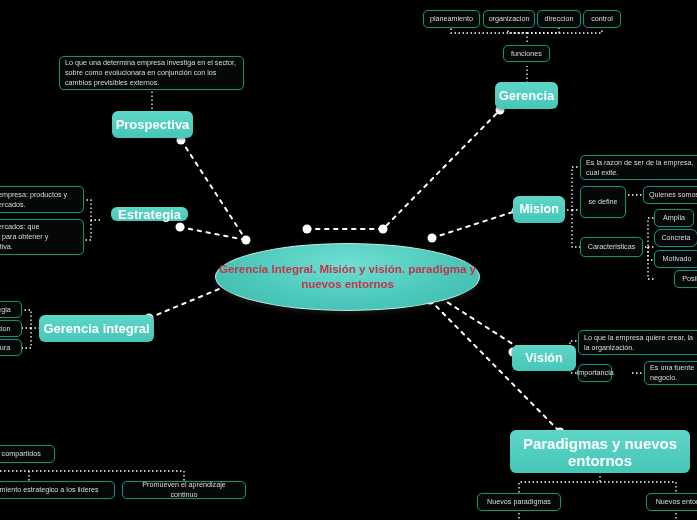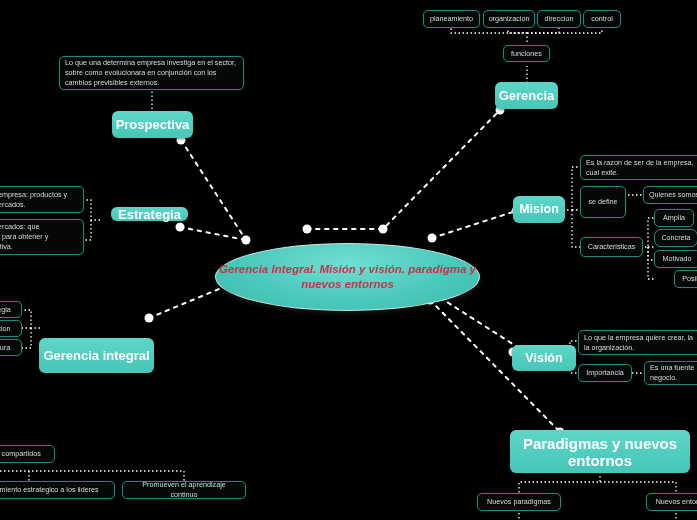--- a/index.html
+++ b/index.html
@@ -33,21 +33,20 @@
     position: absolute;
     box-sizing: border-box;
     white-space: pre-line;
   }
   
   .center-node {
     border-radius: 50%;
     background: radial-gradient(ellipse at 50% 30%, #6fdfd2 0%, #4cc9bb 55%, #3fb9ac 100%);
     border: 1px solid #bfeee7;
     color: #c6324b;
-    font-style: italic;
     font-weight: bold;
     font-size: 11.5px;
     line-height: 15px;
     text-align: center;
     display: flex;
     align-items: center;
     justify-content: center;
     box-shadow: 0 2px 6px rgba(255,255,255,0.10);
   }
   
@@ -225,21 +224,21 @@
 
   <div class="node main-node" style="left:512px; top:345px; width:64px; height:26px; font-size:12.5px;">
     <span>Visión</span>
   </div>
 
   <div class="node leaf-node" style="left:578px; top:330px; width:132px; height:25px;">
     <span>Lo que la empresa quiere crear, la
 la organización.</span>
   </div>
 
-  <div class="node leaf-node center-text" style="left:578px; top:364px; width:54px; height:18px;">
+  <div class="node leaf-node center-text" style="left:578px; top:364px; width:34px; height:18px;">
     <span>Importancia</span>
   </div>
   <div class="node leaf-node" style="left:644px; top:361px; width:62px; height:24px;">
     <span>Es una fuente
 negocio.</span>
   </div>
 
   <div class="node main-node" style="left:510px; top:430px; width:180px; height:43px; font-size:15px;">
     <span>Paradigmas y nuevos entornos</span>
   </div>
@@ -266,21 +265,21 @@
   <div class="node leaf-node" style="left:-14px; top:186px; width:98px; height:27px;">
     <span>a empresa: productos y
 mercados.</span>
   </div>
   <div class="node leaf-node" style="left:-14px; top:219px; width:98px; height:36px;">
     <span>mercados: que
 na para obtener y
 etitiva.</span>
   </div>
 
-  <div class="node main-node" style="left:39px; top:315px; width:115px; height:35px; font-size:13px;margin-top:23px;">
+  <div class="node main-node" style="left:39px; top:315px; width:115px; height:27px; font-size:13px;">
     <span>Gerencia integral</span>
   </div>
 
   <div class="node leaf-node center-text" style="left:-14px; top:301px; width:36px; height:17px;">
     <span>egia</span>
   </div>
   <div class="node leaf-node center-text" style="left:-14px; top:320px; width:36px; height:17px;">
     <span>cion</span>
   </div>
   <div class="node leaf-node center-text" style="left:-14px; top:339px; width:36px; height:17px;">

